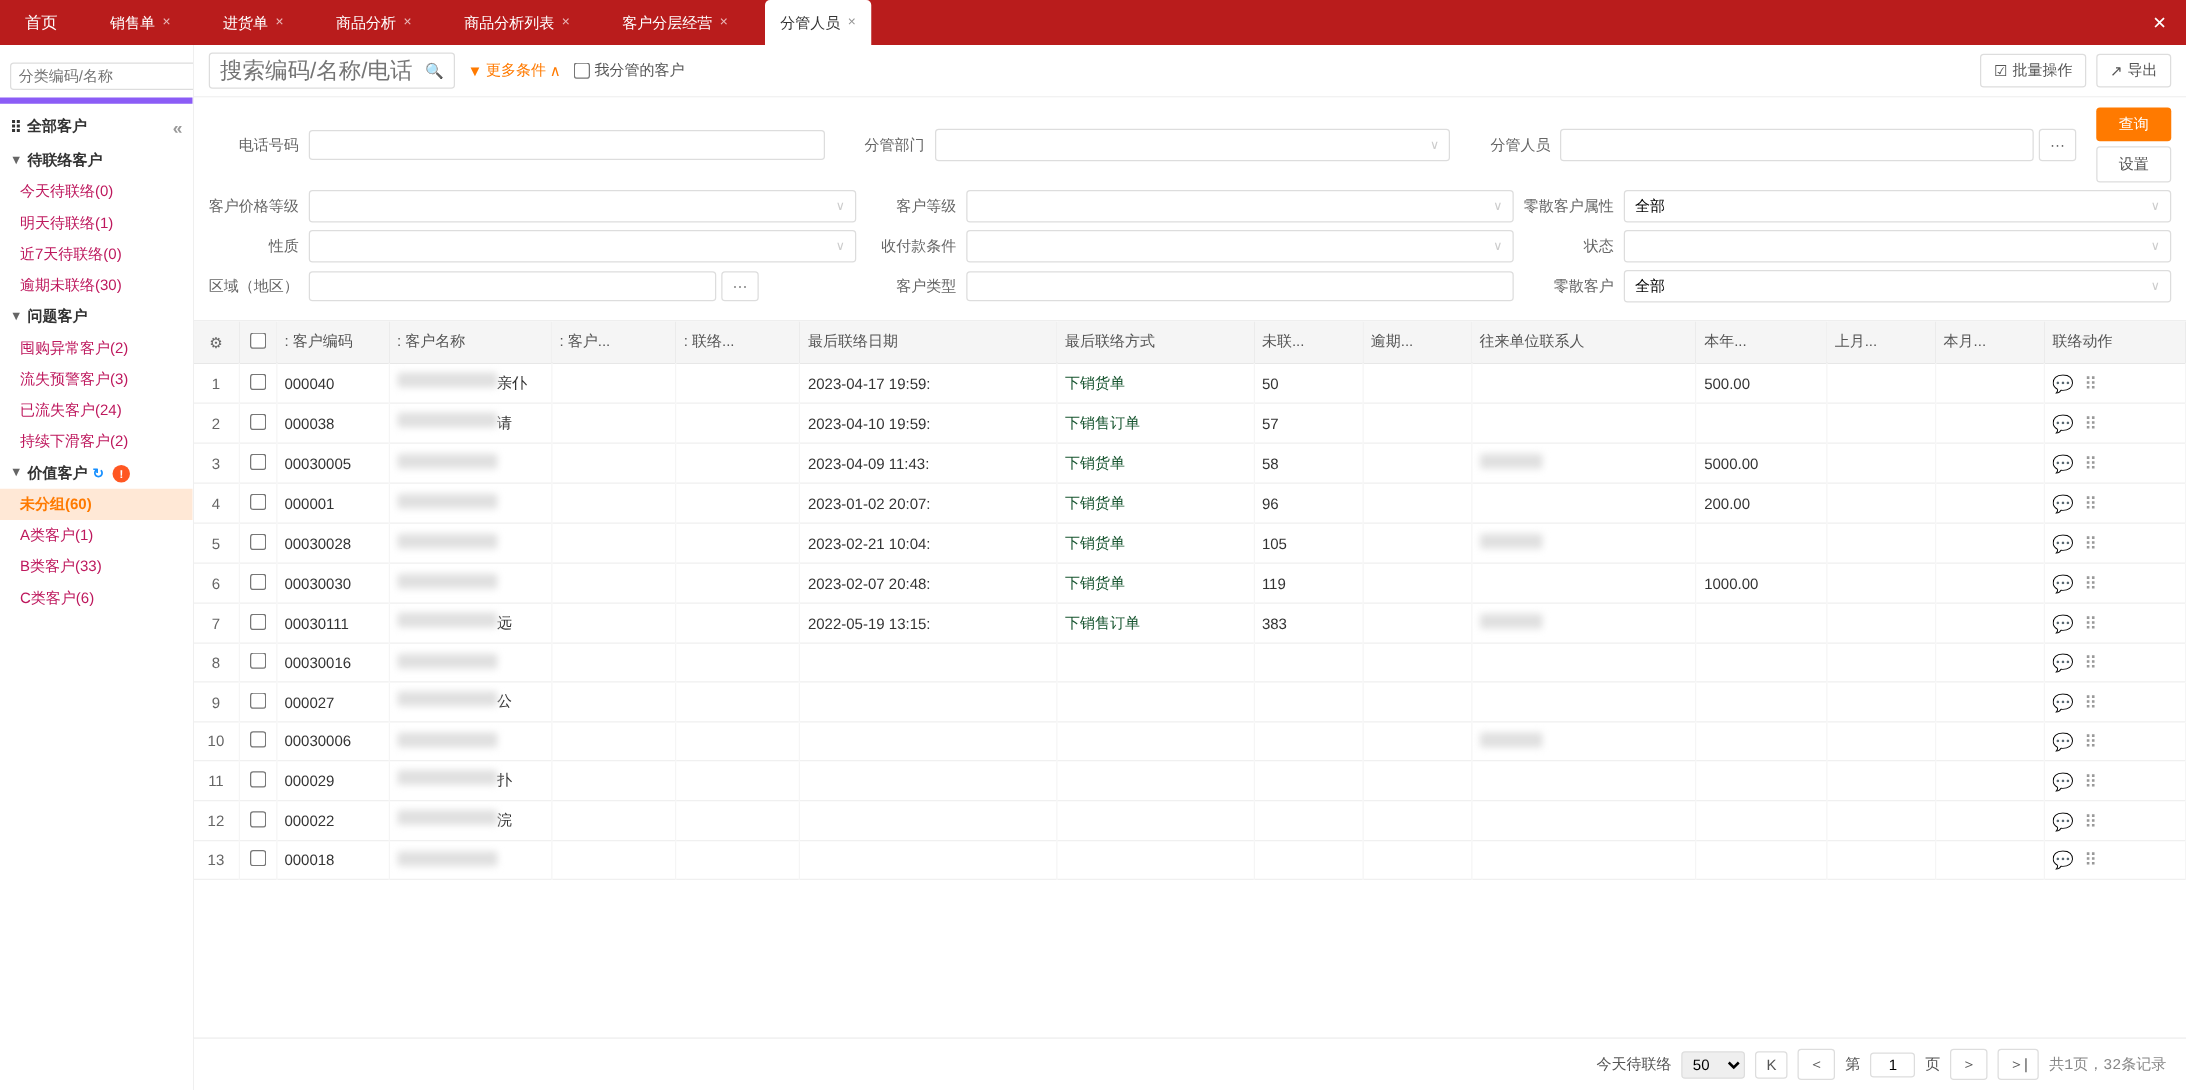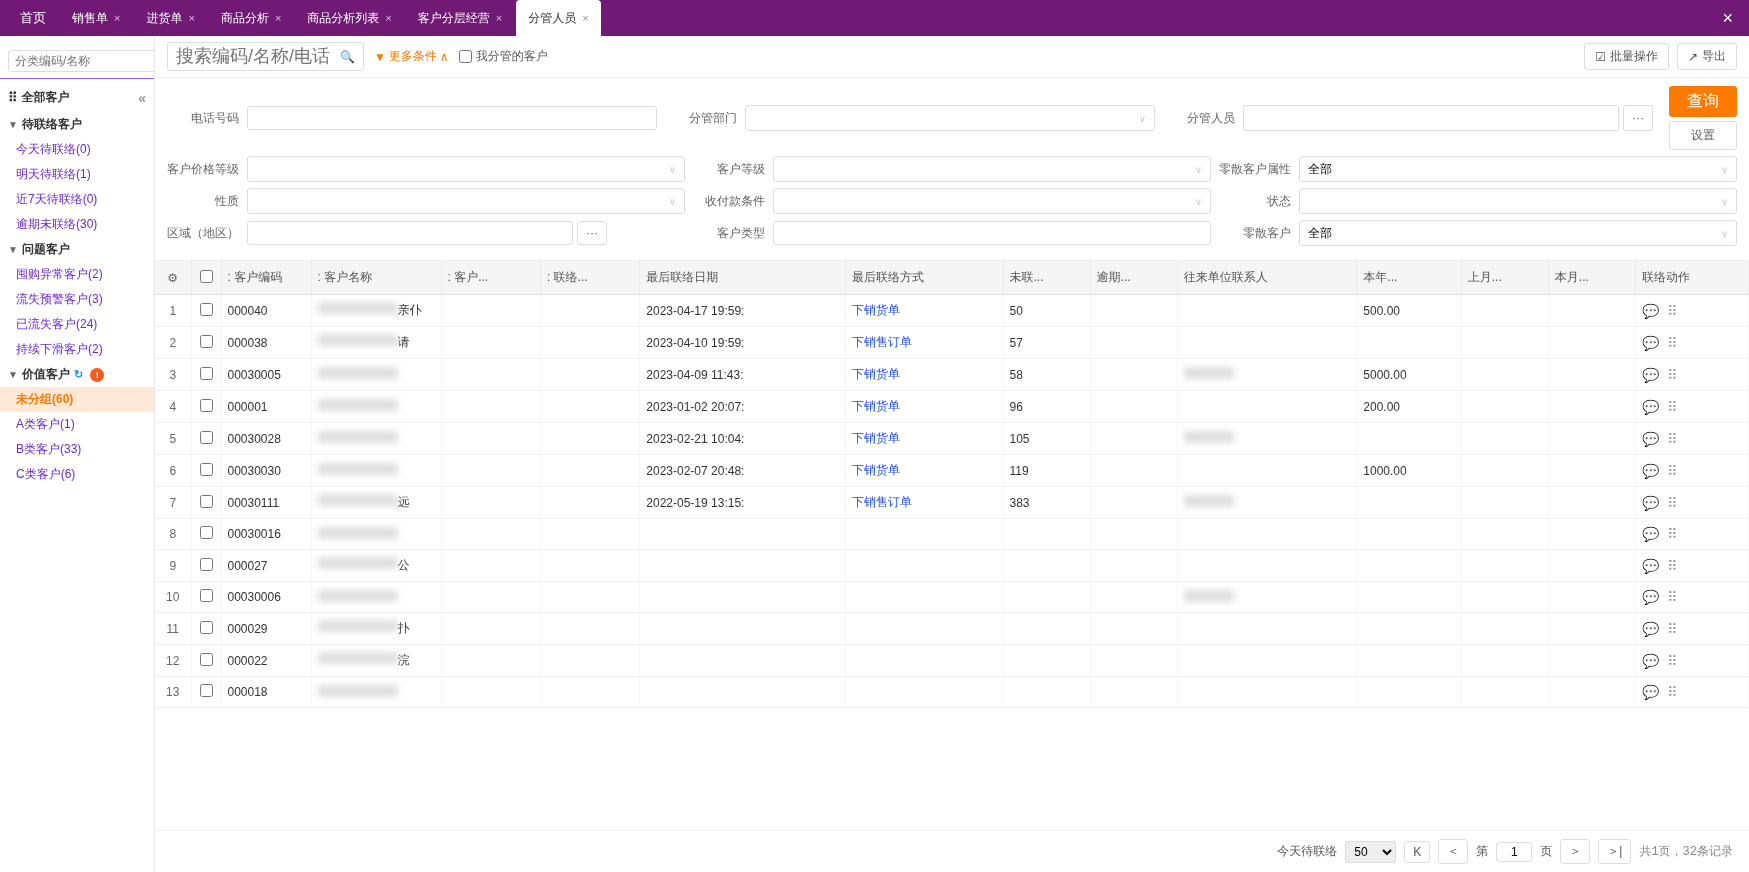--- a/index.html
+++ b/index.html
@@ -1,38 +1,38 @@
 <!DOCTYPE html>
 <html><head>
   <meta charset="utf-8">
   <style>
     * { box-sizing: border-box; margin: 0; padding: 0; font-family: 'Microsoft YaHei', SimSun, sans-serif; font-size: 12px; }
     body { background: #f5f5f5; overflow: hidden; }
 
     
-    .top-nav { display: flex; align-items: center; background: #701a75; height: 36px; padding: 0 8px; gap: 2px; }
+    .top-nav { display: flex; align-items: center; background: #b91c1c; height: 36px; padding: 0 8px; gap: 18px; }
     .nav-tab { padding: 0 12px; height: 100%; display: flex; align-items: center; cursor: pointer; color: #fff; white-space: nowrap; position: relative; font-size: 13px; }
     .nav-tab.active { background: #fff; color: #333; border-radius: 4px 4px 0 0; }
     .nav-tab .close-x { margin-left: 6px; font-size: 11px; color: inherit; opacity: 0.7; }
     .nav-tab.active .close-x { color: #666; }
     .nav-home { padding: 0 12px; height: 100%; display: flex; align-items: center; cursor: pointer; color: #fff; font-size: 13px; }
     .top-close-btn { margin-left: auto; color: #fff; cursor: pointer; font-size: 18px; padding: 0 8px; }
 
     
     .main-layout { display: flex; height: calc(100vh - 36px); }
 
     
     .sidebar { width: 155px; min-width: 155px; background: #fff; border-right: 1px solid #e8e8e8; overflow-y: auto; padding: 8px 0; }
-    .sidebar-search { padding: 6px 8px; display: flex; align-items: center; border-bottom: 1px solid #8b5cf6; margin-bottom: 4px; }
+    .sidebar-search { padding: 6px 8px; display: flex; align-items: center; border-bottom: 5px solid #8b5cf6; margin-bottom: 4px; }
     .sidebar-search input { border: 1px solid #ddd; border-radius: 3px; padding: 3px 6px; flex: 1; font-size: 12px; outline: none; }
     .sidebar-all { display: flex; align-items: center; padding: 6px 8px; font-weight: bold; color: #333; cursor: pointer; }
     .sidebar-all .collapse-icon { margin-left: auto; color: #999; font-size: 14px; }
     .sidebar-group-title { display: flex; align-items: center; padding: 4px 8px; color: #333; font-weight: bold; cursor: pointer; }
     .sidebar-group-title .arrow { margin-right: 4px; color: #666; font-size: 10px; }
-    .sidebar-item { padding: 4px 8px 4px 16px; color: #6d28d9; cursor: pointer; white-space: nowrap; overflow: hidden; text-overflow: ellipsis; }
+    .sidebar-item { padding: 4px 8px 4px 16px; color: #be185d; cursor: pointer; white-space: nowrap; overflow: hidden; text-overflow: ellipsis; }
     .sidebar-item.active { background: #ffe8d6; color: #ff7a00; font-weight: bold; }
     .badge-icon { width: 14px; height: 14px; border-radius: 50%; background: #ff5722; color: #fff; font-size: 9px; display: inline-flex; align-items: center; justify-content: center; margin-left: 4px; }
 
     
     .content-area { flex: 1; display: flex; flex-direction: column; overflow: hidden; background: #f5f5f5; }
 
     
     .filter-bar { background: #fff; padding: 6px 12px; display: flex; align-items: center; gap: 10px; border-bottom: 1px solid #eee; }
     .filter-search { display: flex; align-items: center; border: 1px solid #ddd; border-radius: 3px; padding: 3px 8px; background: #fff; }
     .filter-search input { border: none; outline: none; font-size: 18px; width: 160px; }
@@ -45,38 +45,38 @@
 
     
     .adv-filter { background: #fff; padding: 8px 12px; border-bottom: 1px solid #eee; }
     .filter-row { display: flex; align-items: center; gap: 8px; margin-bottom: 6px; }
     .filter-field { display: flex; align-items: center; flex: 1; min-width: 0; }
     .filter-label { width: 80px; text-align: right; color: #666; padding-right: 8px; flex-shrink: 0; }
     .filter-input { flex: 1; border: 1px solid #ddd; border-radius: 3px; padding: 4px 8px; font-size: 12px; outline: none; }
     .filter-select { flex: 1; border: 1px solid #ddd; border-radius: 3px; padding: 4px 8px; font-size: 12px; outline: none; background: #fff; display: flex; align-items: center; justify-content: space-between; cursor: pointer; height: 26px; }
     .filter-select .ch { color: #ccc; font-size: 10px; }
     .filter-ellipsis { padding: 4px 8px; border: 1px solid #ddd; border-radius: 3px; background: #fff; cursor: pointer; color: #555; }
-    .btn-query { background: #ff7a00; color: #fff; border: none; padding: 5px 18px; border-radius: 3px; cursor: pointer; font-size: 16px; }
+    .btn-query { background: #ff7a00; color: #fff; border: none; padding: 5px 18px; border-radius: 3px; cursor: pointer; font-size: 12px; }
     .btn-reset { background: #fff; color: #555; border: 1px solid #ddd; padding: 5px 16px; border-radius: 3px; cursor: pointer; font-size: 12px; }
     .filter-actions { display: flex; flex-direction: column; gap: 4px; margin-left: 8px; }
 
     
     .table-container { flex: 1; overflow: auto; background: #fff; margin: 0; }
     table { width: 100%; border-collapse: collapse; font-size: 12px; }
     thead tr { background: #f5f5f5; border-bottom: 1px solid #e0e0e0; }
     thead th { padding: 8px 6px; text-align: left; color: #555; font-weight: normal; white-space: nowrap; border-right: 1px solid #ebebeb; position: sticky; top: 0; background: #f5f5f5; z-index: 1; }
     tbody tr { border-bottom: 1px solid #f0f0f0; background: #fff; }
     tbody td { padding: 7px 6px; color: #333; border-right: 1px solid #f5f5f5; white-space: nowrap; }
     .col-num { width: 36px; text-align: center; color: #666; }
     .col-check { width: 30px; text-align: center; }
     .col-code { width: 90px; }
     .col-name { width: 130px; max-width: 130px; overflow: hidden; text-overflow: ellipsis; }
     .blurred { filter: blur(3px); background: #e0e0e0; border-radius: 2px; display: inline-block; width: 80px; height: 12px; }
     .blurred-sm { filter: blur(3px); background: #e0e0e0; border-radius: 2px; display: inline-block; width: 50px; height: 12px; }
-    .link-text { color: #1d4ed8; cursor: pointer; text-decoration: none; }
+    .link-text { color: #14532d; cursor: pointer; text-decoration: none; }
     .action-icons { display: flex; gap: 8px; align-items: center; }
     .action-icon { color: #999; cursor: pointer; font-size: 14px; }
     .gear-th { display: flex; align-items: center; justify-content: center; }
     input[type="checkbox"] { cursor: pointer; }
 
     
     .pagination { background: #fff; border-top: 1px solid #eee; padding: 8px 16px; display: flex; align-items: center; gap: 8px; justify-content: flex-end; font-size: 12px; color: #555; }
     .pagination select { border: 1px solid #ddd; border-radius: 3px; padding: 2px 4px; font-size: 12px; }
     .pagination .page-btn { border: 1px solid #ddd; background: #fff; padding: 3px 8px; border-radius: 3px; cursor: pointer; color: #555; font-size: 12px; min-width: 26px; text-align: center; }
     .pagination .page-btn:disabled { color: #ccc; cursor: default; }

